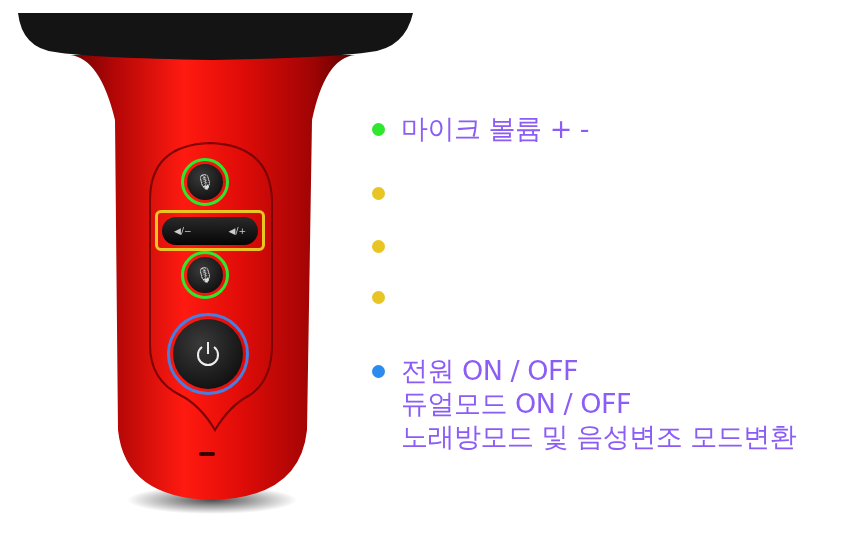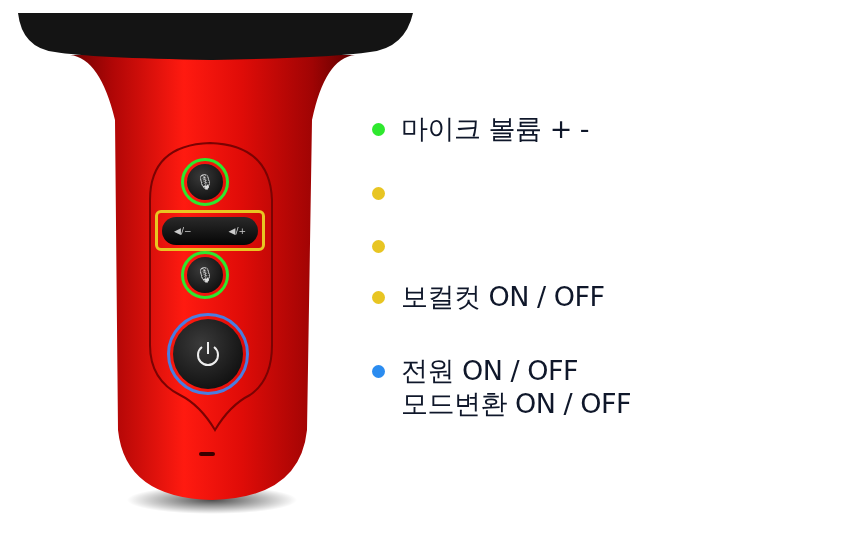--- a/index.html
+++ b/index.html
@@ -3,21 +3,21 @@
 <meta charset="utf-8">
 <style>
   html, body { margin:0; padding:0; background:#ffffff; }
   body { width:842px; height:543px; position:relative; overflow:hidden;
          font-family:"DejaVu Sans","Liberation Sans",sans-serif; }
   .device { position:absolute; left:0; top:0; width:420px; height:543px; }
   .legend { position:absolute; left:372px; top:0; width:470px; height:543px; }
   .item { position:absolute; left:0; display:flex; align-items:flex-start; }
   .dot { width:13px; height:13px; border-radius:50%; margin-top:11px; margin-right:16px; flex:none; }
   .lines { display:flex; flex-direction:column; }
-  .line { font-size:27px; line-height:33px; color:#0f172a; letter-spacing:-0.5px; white-space:nowrap; }
+  .line { font-size:27px; line-height:33px; color:#8b5cf6; letter-spacing:-0.5px; white-space:nowrap; }
 </style>
 </head>
 <body>
 
 <div class="device">
   <svg width="420" height="543" viewBox="0 0 420 543" xmlns="http://www.w3.org/2000/svg">
     <defs>
       <linearGradient id="bodyGrad" x1="0" x2="1" y1="0" y2="0">
         <stop offset="0" stop-color="#6e0202"></stop>
         <stop offset="0.15" stop-color="#b00606"></stop>
@@ -84,24 +84,22 @@
       </div>
   </div>
   <div class="item" style="top:176px">
     <span class="dot" style="background:#e8c522"></span>
   </div>
   <div class="item" style="top:229px">
     <span class="dot" style="background:#e8c522"></span>
   </div>
   <div class="item" style="top:280px">
     <span class="dot" style="background:#e8c522"></span>
-    <div class="lines">
-        <span class="line">보컬컷 ON / OFF</span>
-      </div>
   </div>
   <div class="item" style="top:354px">
     <span class="dot" style="background:#2b8cf0"></span>
     <div class="lines">
       <span class="line">전원 ON / OFF</span>
-      <span class="line">모드변환 ON / OFF</span>
+      <span class="line">듀얼모드 ON / OFF</span>
+      <span class="line">노래방모드 및 음성변조 모드변환</span>
     </div>
   </div>
 </div>
 
 </body></html>

